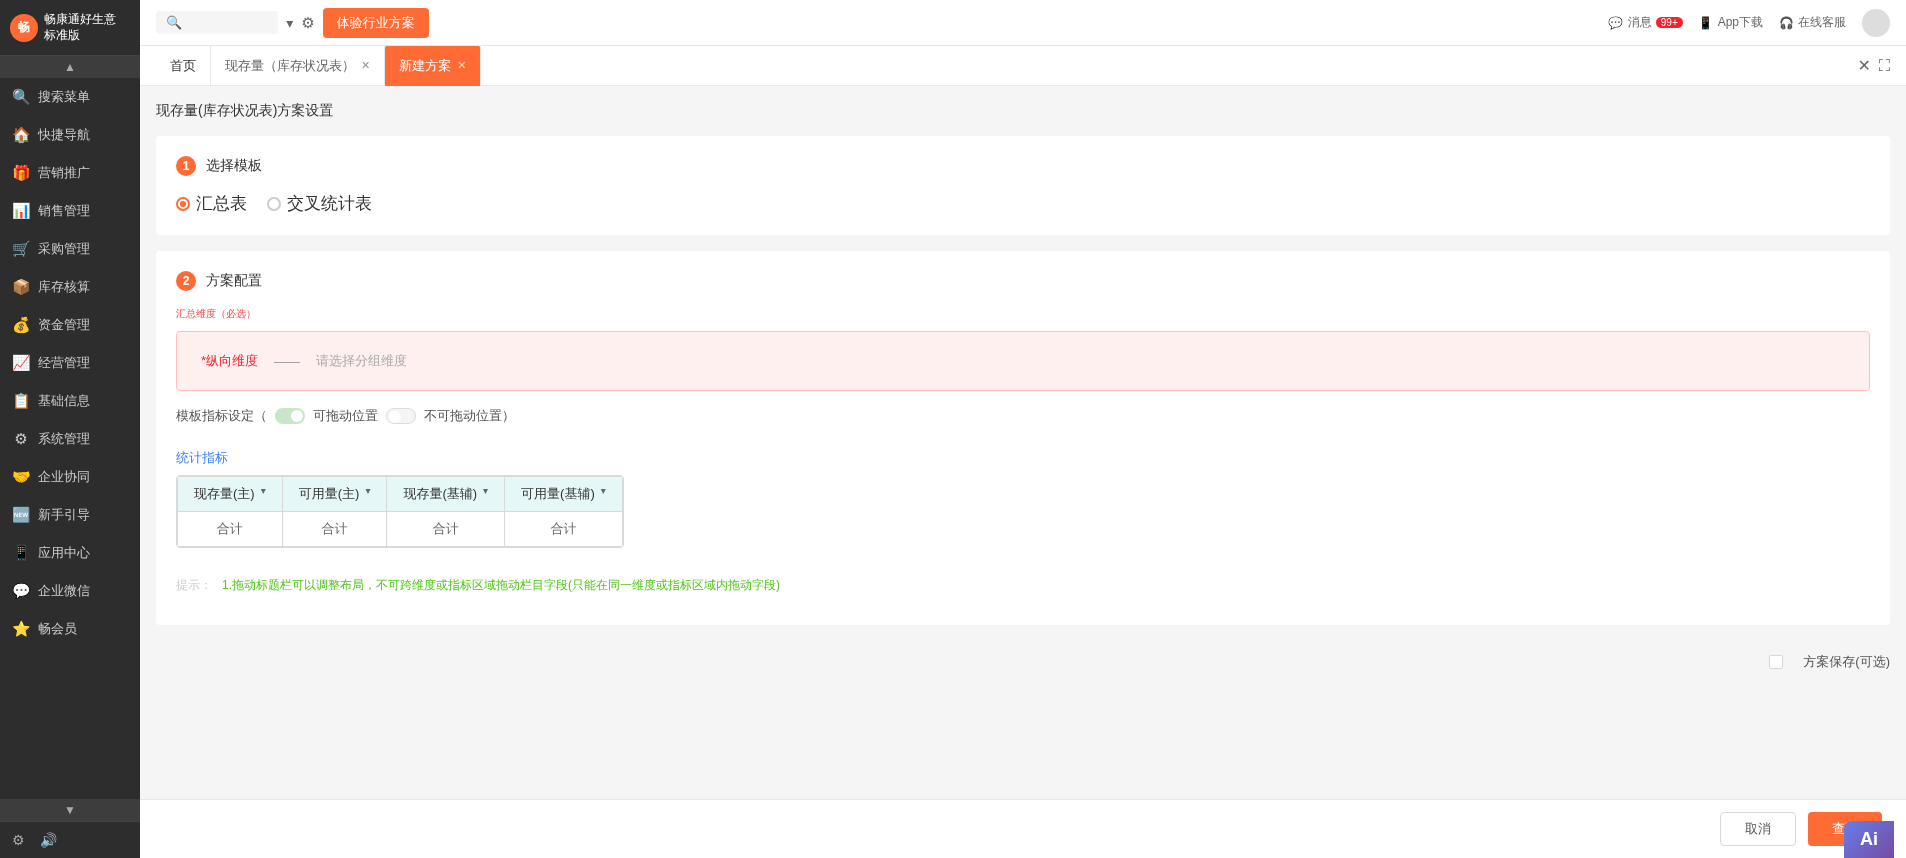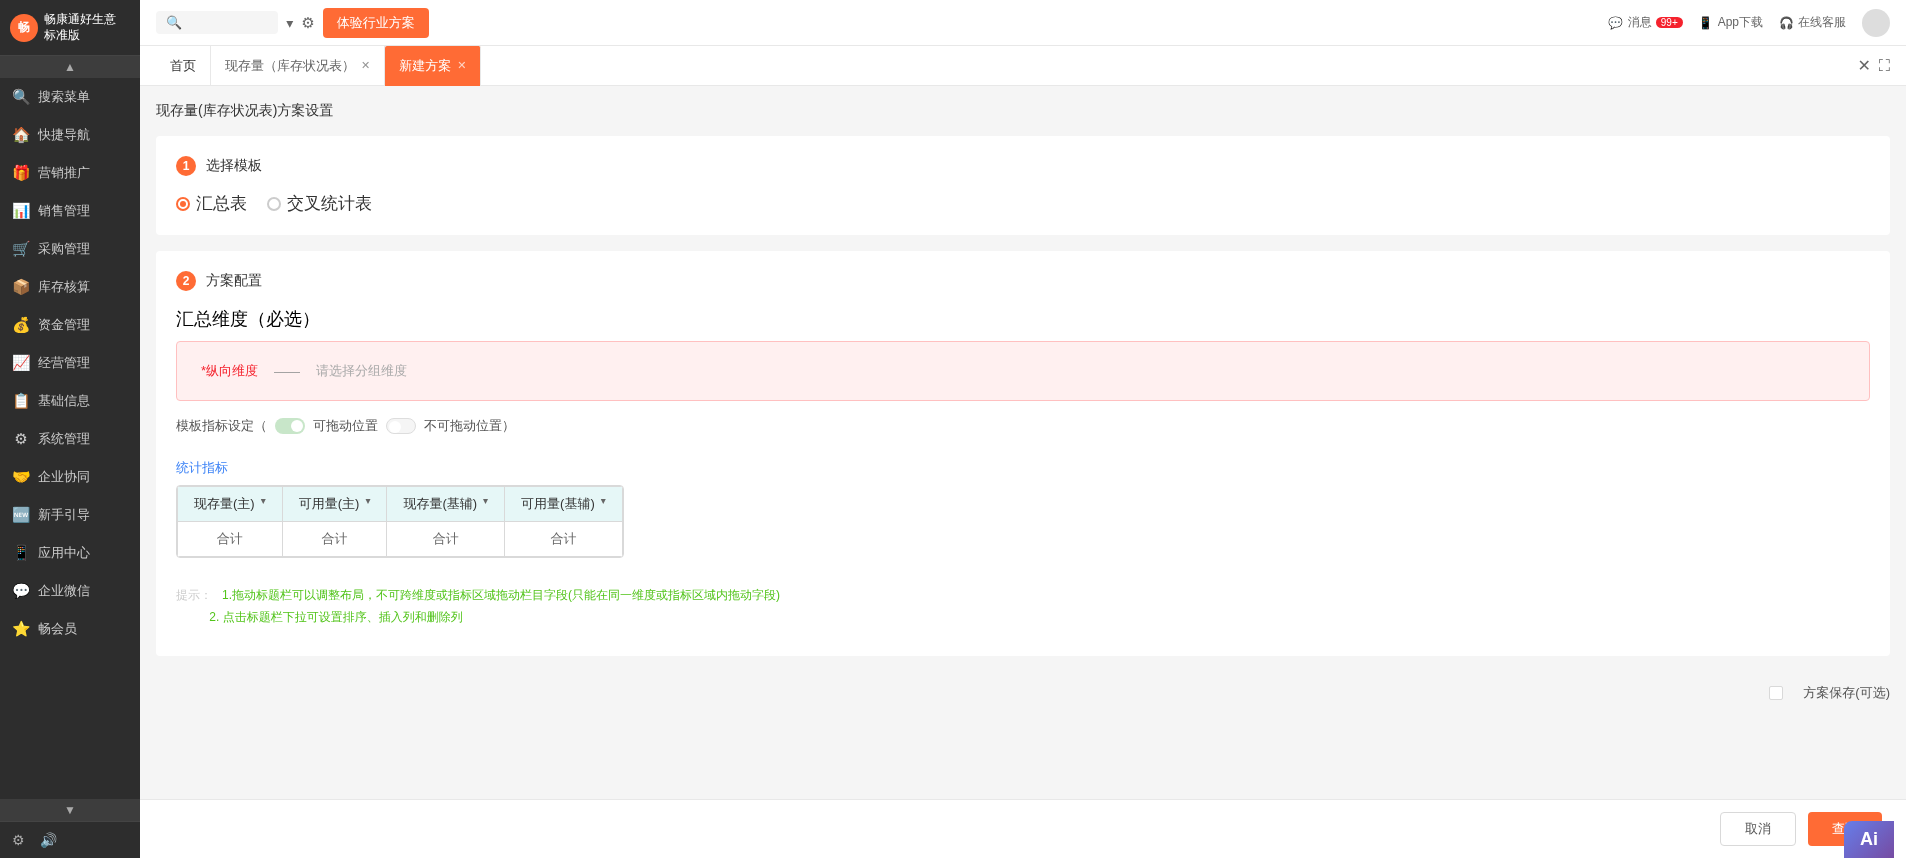--- a/index.html
+++ b/index.html
@@ -175,21 +175,21 @@
     .radio-dot {
       width: 14px; height: 14px; border-radius: 50%; border: 2px solid #ccc;
       display: flex; align-items: center; justify-content: center;
     }
     .radio-dot.checked { border-color: #ff6b35; }
     .radio-dot.checked::after {
       content: ''; width: 6px; height: 6px; background: #ff6b35; border-radius: 50%;
     }
 
     
-    .subsection-title { font-size: 18px; color: #000000; margin-bottom: 10px; }
+    .subsection-title { font-size: 10px; color: #ef4444; margin-bottom: 10px; }
 
     .dim-required-area {
       background: #fff0f0; border: 1px solid #ffc0c0; border-radius: 4px;
       padding: 20px 24px; margin-bottom: 16px;
     }
     .dim-row { display: flex; align-items: center; gap: 16px; }
     .dim-label { color: #f5222d; font-size: 13px; }
     .dim-dash { color: #999; font-size: 13px; }
     .dim-placeholder { color: #aaa; font-size: 13px; }
 
@@ -491,21 +491,20 @@
                   <td>合计</td>
                   <td>合计</td>
                 </tr>
             </tbody>
           </table>
         </div>
       </div>
 
       <div class="tip-section">
         <div>提示：&nbsp;&nbsp; <span id="tip1">1.拖动标题栏可以调整布局，不可跨维度或指标区域拖动栏目字段(只能在同一维度或指标区域内拖动字段)</span></div>
-        <div>&nbsp;&nbsp;&nbsp;&nbsp;&nbsp;&nbsp;&nbsp;&nbsp;&nbsp;&nbsp;<span id="tip2">2. 点击标题栏下拉可设置排序、插入列和删除列</span></div>
       </div>
     </div>
 
     <div class="save-checkbox-row">
       <div class="checkbox-box"></div>
       <span class="save-label">方案保存(可选)</span>
     </div>
 
   </div>
 

